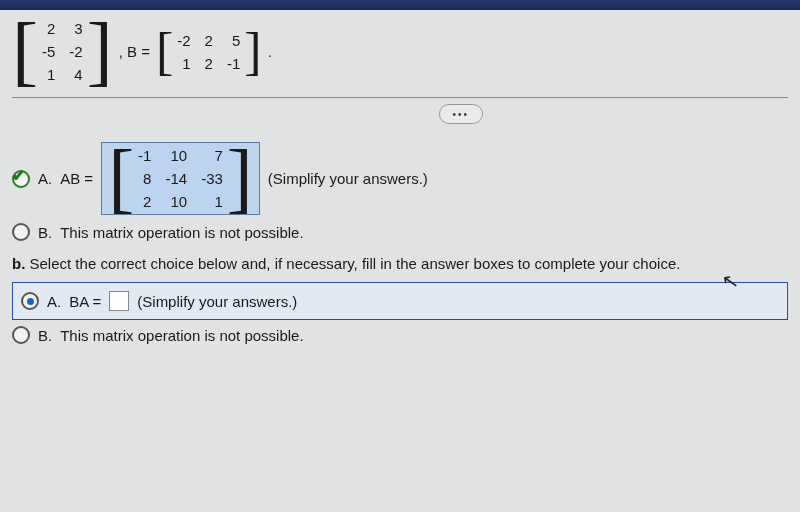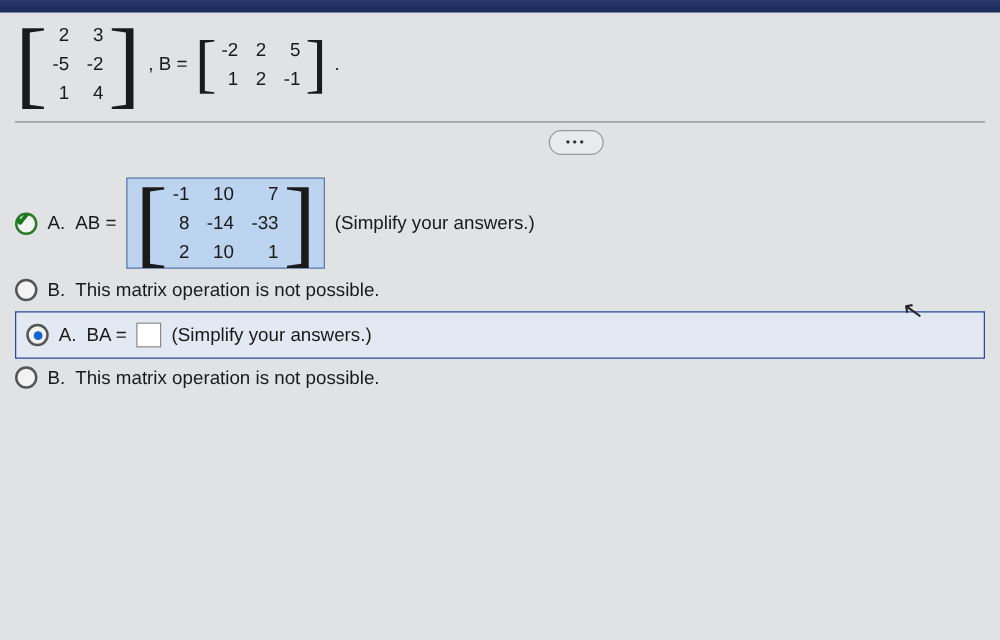--- a/index.html
+++ b/index.html
@@ -212,20 +212,23 @@
     </span>
     <span>(Simplify your answers.)</span>
   </div>
 
   <div class="choice-row">
     <span class="radio"></span>
     <span class="label-letter">B.</span>
     <span>This matrix operation is not possible.</span>
   </div>
 
+  <div class="instruction">
+    <b>b.</b> <span>Select the correct choice below and, if necessary, fill in the answer boxes to complete your choice.</span>
+  </div>
 
   <div class="selected-box">
     <span class="cursor">↖</span>
     <span class="radio selected"></span>
     <span class="label-letter">A.</span>
     <span>BA =</span>
     <span class="input-box"></span>
     <span>(Simplify your answers.)</span>
   </div>
 

